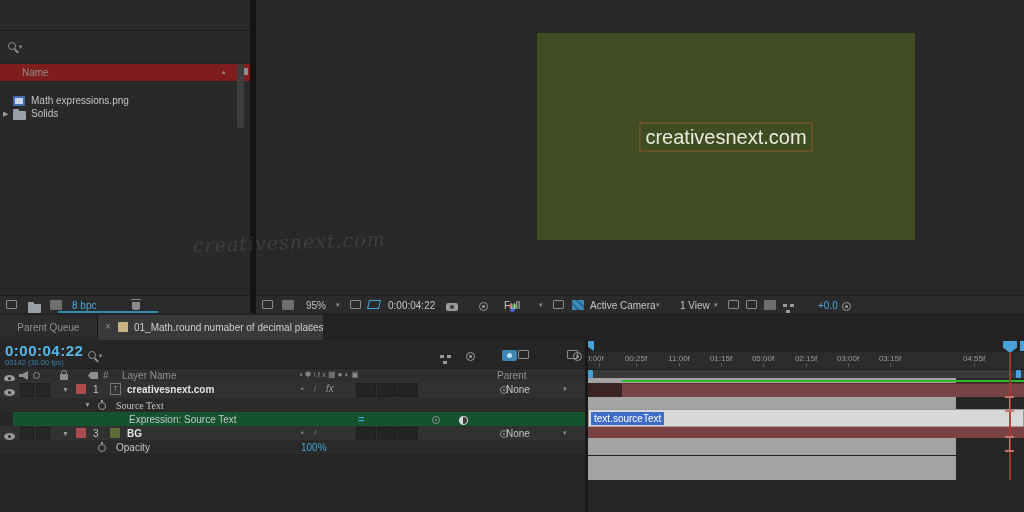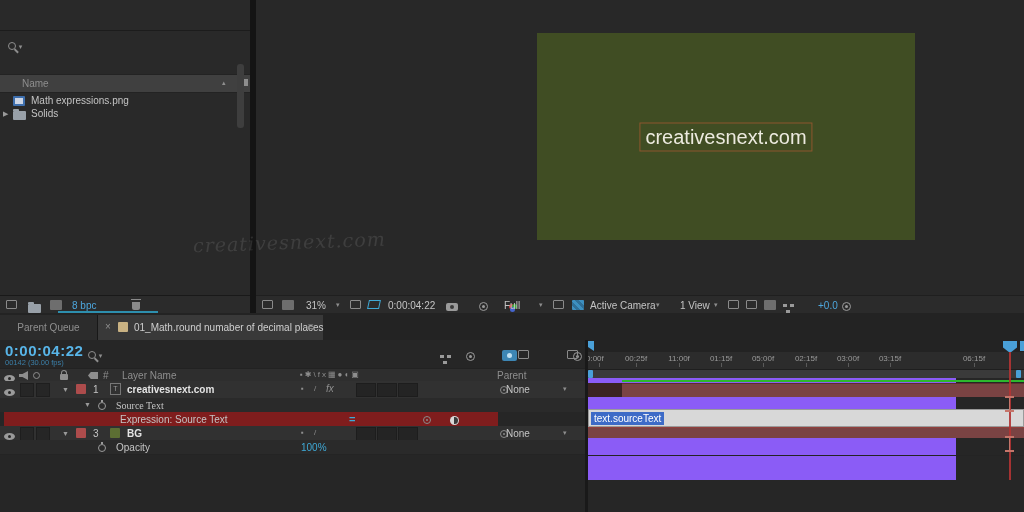--- a/index.html
+++ b/index.html
@@ -69,21 +69,21 @@
 <div class="stage">
 
   <div class="abs" style="left:0;top:0;width:250px;height:313px;background:#292929;">
     <div class="abs" style="left:0;top:30px;width:250px;height:1px;background:#1c1c1c;"></div>
 
     <div class="abs" style="left:8px;top:40px;">
       <span class="ic ic-mag"></span>
       <span class="caret">▾</span>
     </div>
 
-    <div class="abs" style="left:0;top:74px;width:250px;height:17px;background:#404040;border-top:1px solid #232323;border-bottom:1px solid #232323;padding-left:9px;">
+    <div class="abs" style="left:0;top:63px;width:250px;height:17px;background:#7f1d1d;border-top:1px solid #232323;border-bottom:1px solid #232323;padding-left:9px;">
       <span class="abs dim" style="left:22px;top:3px;">Name</span>
       <span class="abs caret" style="left:222px;top:4px;">▴</span>
       <span class="abs ic ic-tag" style="left:238px;top:4px;"></span>
     </div>
 
     <div class="abs" style="left:0;top:94px;width:250px;height:13px;">
       <span class="abs ic ic-image" style="left:13px;top:1px;"></span>
       <span class="abs lbl" style="left:31px;top:1px;">Math expressions.png</span>
     </div>
     <div class="abs" style="left:0;top:107px;width:250px;height:13px;">
@@ -108,21 +108,21 @@
   <div class="abs" style="left:256px;top:0;width:768px;height:313px;background:#282828;">
 
     <div class="abs" style="left:281px;top:33px;width:378px;height:207px;background:#404d23;">
       <span class="abs" style="left:50%;top:50%;transform:translate(-50%,-50%);padding:2px 5px;border:1px solid rgba(205,95,55,0.55);
             font-size:20px;color:#eceadf;white-space:nowrap;">creativesnext.com</span>
     </div>
 
     <div class="abs" style="left:0;top:295px;width:768px;height:18px;background:#2b2b2b;border-top:1px solid #1f1f1f;">
       <span class="abs ic ic-boxo" style="left:6px;top:4px;"></span>
       <span class="abs ic ic-box" style="left:26px;top:4px;"></span>
-      <span class="abs lbl" style="left:50px;top:4px;">31%</span>
+      <span class="abs lbl" style="left:50px;top:4px;">95%</span>
       <span class="abs caret" style="left:80px;top:5px;">▾</span>
       <span class="abs ic ic-boxo" style="left:94px;top:4px;"></span>
       <span class="abs ic" style="left:112px;top:4px;width:12px;height:9px;border:1px solid #3fa9d6;transform:skewX(-12deg);"></span>
       <span class="abs lbl" style="left:132px;top:4px;">0:00:04:22</span>
       <span class="abs ic ic-cam" style="left:190px;top:5px;"></span>
       <span class="abs ic ic-gear" style="left:208px;top:4px;"></span>
       <span class="abs ic ic-rgb" style="left:226px;top:4px;"></span>
       <span class="abs lbl" style="left:248px;top:4px;">Full</span>
       <span class="abs caret" style="left:283px;top:5px;">▾</span>
       <span class="abs ic ic-boxo" style="left:297px;top:4px;"></span>
@@ -201,21 +201,21 @@
       <span class="abs lbl" style="left:506px;top:3px;">None</span>
       <span class="abs caret" style="left:563px;top:4px;">▾</span>
     </div>
 
     <div class="abs" style="left:0;top:58px;width:585px;height:14px;background:#2a2a2a;">
       <span class="abs tri" style="left:84px;top:3px;">▼</span>
       <span class="abs ic ic-stopwatch" style="left:98px;top:2px;"></span>
       <span class="abs lbl" style="left:116px;top:2px;font-family:Liberation Serif, serif;">Source Text</span>
     </div>
 
-    <div class="abs" style="left:4px;top:72px;width:494px;height:14px;background:#7f1d1d;">
+    <div class="abs" style="left:13px;top:72px;width:585px;height:14px;background:#14532d;">
       <span class="abs lbl" style="left:116px;top:2px;">Expression: Source Text</span>
       <span class="abs cyan bold" style="left:345px;top:1px;font-size:11px;">=</span>
       <span class="abs ic ic-pick" style="left:419px;top:2px;"></span>
       <span class="abs ic ic-graphball" style="left:435px;top:2px;"></span>
     </div>
 
     <div class="abs" style="left:0;top:86px;width:585px;height:14px;background:#313131;">
       <span class="abs ic ic-eye" style="left:4px;top:4px;"></span>
       <span class="abs avcell" style="left:20px;top:1px;"></span>
       <span class="abs avcell" style="left:36px;top:1px;"></span>
@@ -236,39 +236,39 @@
 
     <div class="abs" style="left:0;top:100px;width:585px;height:14px;background:#2a2a2a;">
       <span class="abs ic ic-stopwatch" style="left:98px;top:2px;"></span>
       <span class="abs lbl" style="left:116px;top:2px;">Opacity</span>
       <span class="abs cyan" style="left:301px;top:2px;">100%</span>
     </div>
     <div class="rowline" style="left:0;top:114px;width:585px;"></div>
 
     <div class="abs" style="left:585px;top:0;width:3px;height:172px;background:#191919;"></div>
 
-    <div class="abs" style="left:588px;top:0;width:368px;height:172px;background:#8b5cf6;">
+    <div class="abs" style="left:588px;top:0;width:368px;height:172px;background:#a3a3a3;">
 
       <div class="abs" style="left:0;top:0;width:436px;height:12px;background:#232323;">
         <span class="abs" style="left:0;top:1px;width:6px;height:10px;background:#4aa0d8;clip-path:polygon(0 0,100% 0,100% 100%,0 60%);"></span>
         <span class="abs" style="left:415px;top:1px;width:14px;height:12px;background:#4aa0d8;clip-path:polygon(0 0,100% 0,100% 55%,50% 100%,0 55%);"></span>
         <span class="abs" style="left:432px;top:1px;width:4px;height:10px;background:#4aa0d8;"></span>
       </div>
 
       <div class="abs" style="left:0;top:12px;width:436px;height:17px;background:#2c2c2c;border-bottom:1px solid #1f1f1f;overflow:hidden;">
         <span class="ticklbl" style="left:-2px;text-align:left;width:26px;">0:00f</span>
         <span class="ticklbl" style="left:27px;">00:25f</span>
         <span class="ticklbl" style="left:70px;">11:00f</span>
         <span class="ticklbl" style="left:112px;">01:15f</span>
         <span class="ticklbl" style="left:154px;">05:00f</span>
         <span class="ticklbl" style="left:197px;">02:15f</span>
         <span class="ticklbl" style="left:239px;">03:00f</span>
         <span class="ticklbl" style="left:281px;">03:15f</span>
         <span class="ticklbl" style="left:312px;margin-top:35px;">04:00f</span>
-        <span class="ticklbl" style="left:365px;">06:15f</span>
+        <span class="ticklbl" style="left:365px;">04:55f</span>
       </div>
 
       <div class="abs" style="left:0;top:30px;width:436px;height:8px;background:#3a3a3a;">
         <span class="abs" style="left:0;top:0;width:5px;height:8px;background:#4aa0d8;border-radius:1px;"></span>
         <span class="abs" style="left:428px;top:0;width:5px;height:8px;background:#4aa0d8;border-radius:1px;"></span>
       </div>
 
       <div class="abs" style="left:34px;top:40px;width:402px;height:2px;background:#2db82d;"></div>
       <div class="abs" style="left:0;top:43px;width:34px;height:14px;background:#3a2422;"></div>
       <div class="abs" style="left:0;top:43px;width:436px;height:14px;background:#7a4343;border-top:1px solid #5e2f2f;box-sizing:border-box;margin-left:34px;width:402px;"></div>

